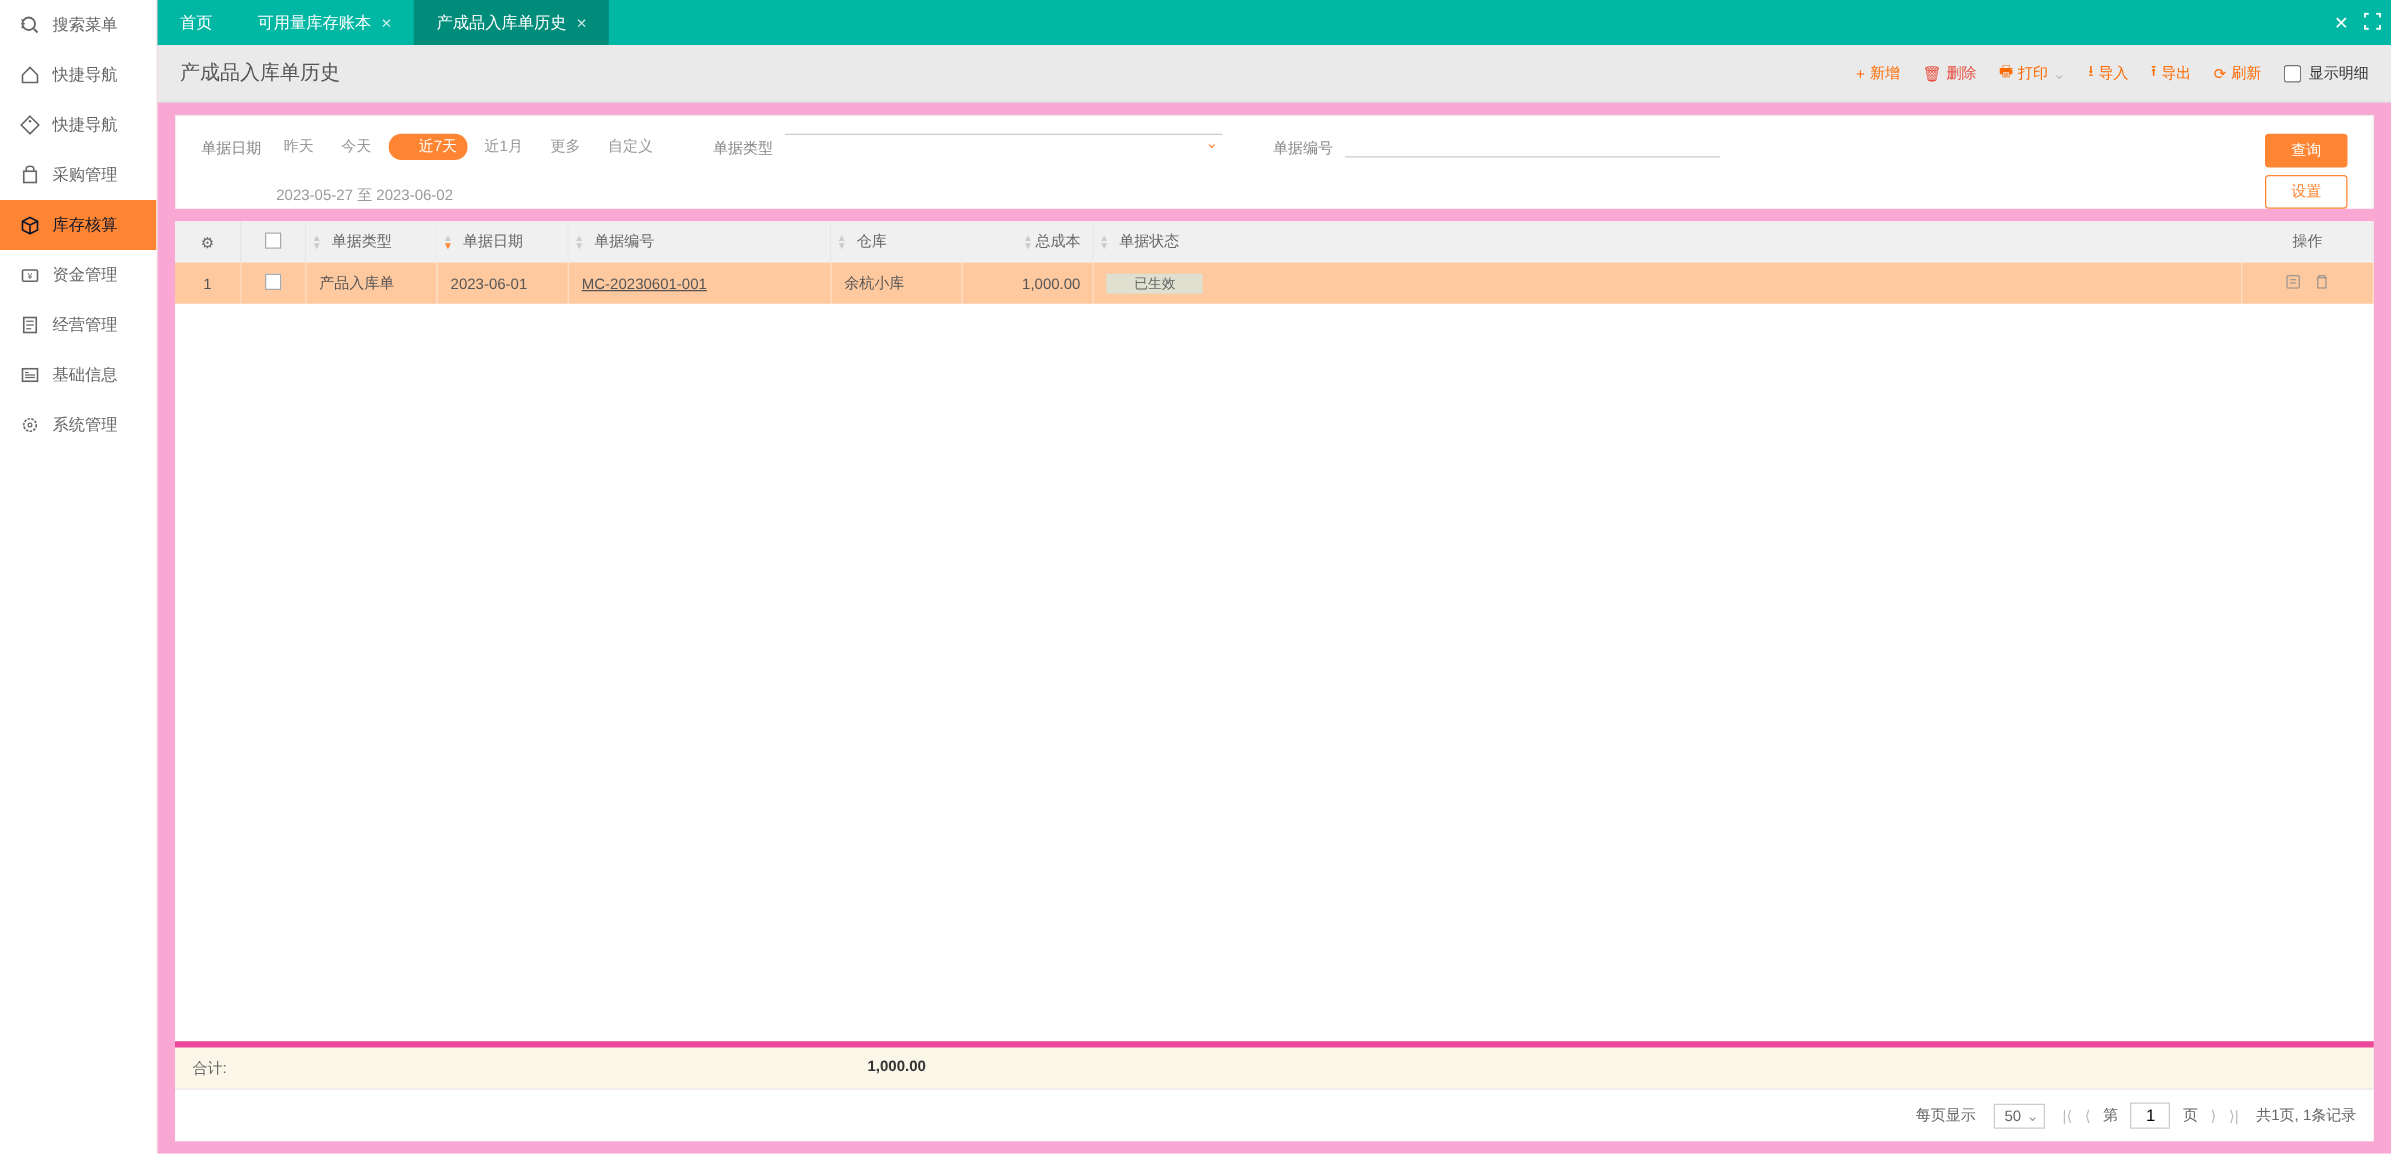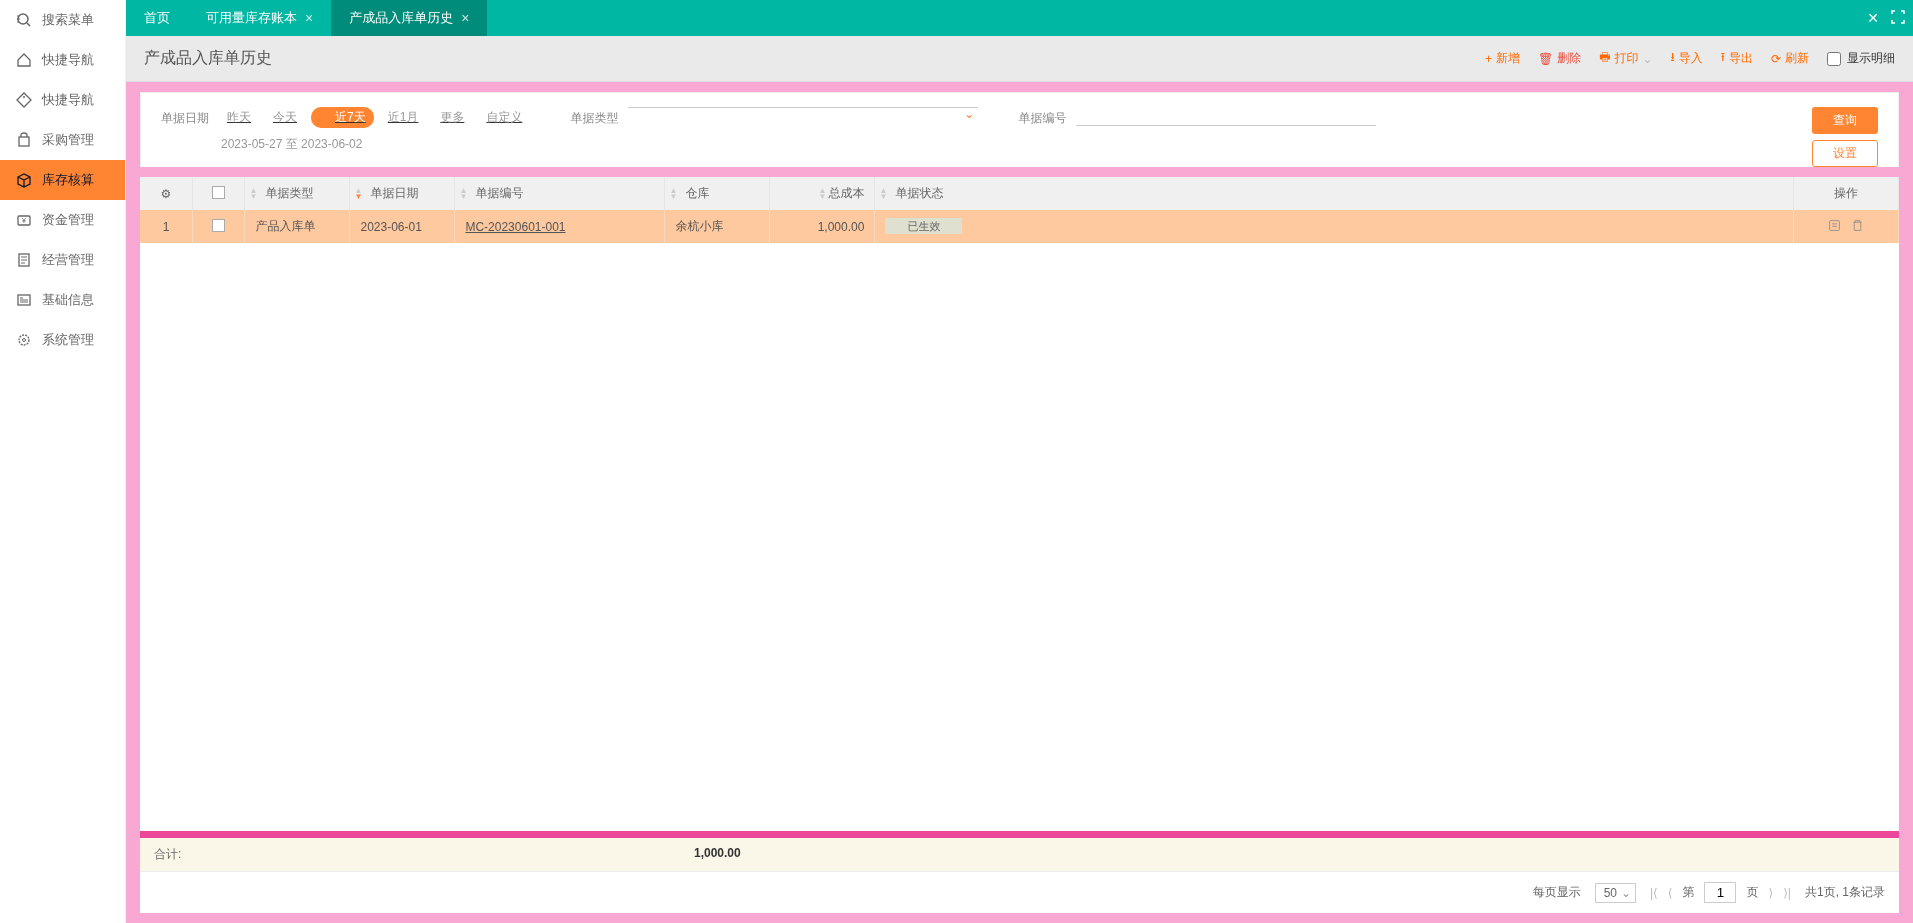--- a/index.html
+++ b/index.html
@@ -33,24 +33,24 @@
     .header-action.red { color: #e74c3c; }
     .chk { display: flex; align-items: center; gap: 6px; }
     .chk input { width: 14px; height: 14px; }
     
     
     .filter-bar { background: #fff; margin: 10px 14px 0 14px; padding: 14px 20px 0 20px; border: 1px solid #eee; border-bottom: none; }
     .filter-row { display: flex; align-items: flex-start; gap: 40px; flex-wrap: wrap; }
     .filter-group { display: flex; align-items: flex-start; gap: 10px; }
     .filter-label { color: #888; font-size: 12px; padding-top: 3px; }
     .date-shortcuts { display: flex; flex-direction: column; }
-    .shortcuts-row { display: flex; gap: 6px; align-items: flex-start; text-decoration: underline; }
+    .shortcuts-row { display: flex; gap: 6px; align-items: flex-start; }
     .shortcut { padding: 2px 8px; color: #999; cursor: pointer; font-size: 12px; border-radius: 10px; }
     .shortcut.active { background: #ff8533; color: #fff; padding-left: 24px; }
-    .date-range { color: #999; font-size: 12px; margin-top: 8px; margin-left: 2px; }
+    .date-range { color: #999; font-size: 12px; margin-top: 20px; margin-left: 2px; }
     .filter-input { border: none; border-bottom: 1px solid #ccc; width: 300px; font-size: 12px; padding: 2px 0; outline: none; }
     .filter-select { position: relative; width: 350px; border-bottom: 1px solid #ccc; }
     .filter-select-arrow { position: absolute; right: 4px; top: 0; color: #ff8533; font-size: 12px; }
     .filter-buttons { display: flex; flex-direction: column; gap: 6px; margin-left: auto; }
     .btn-primary { background: #ff8533; color: #fff; border: none; padding: 5px 20px; border-radius: 3px; cursor: pointer; font-size: 12px; }
     .btn-outline { background: #fff; color: #ff8533; border: 1px solid #ff8533; padding: 4px 20px; border-radius: 3px; cursor: pointer; font-size: 12px; }
     
     .expand-bar { background: #f5f5f5; text-align: center; padding: 5px 0; color: #999; font-size: 12px; cursor: pointer; margin: 8px 14px 0 14px; border: 1px solid #eee; border-top: none; }
     
     
@@ -64,21 +64,21 @@
     th.right { text-align: right; }
     tbody tr { background: #ffc9a0; }
     td { padding: 8px 10px; font-size: 12px; color: #555; border-right: 1px solid rgba(255,255,255,0.3); }
     td.center { text-align: center; }
     td.right { text-align: right; }
     .doc-link { text-decoration: underline; color: #555; }
     .status-tag { background: #e0e0d0; padding: 2px 22px; color: #666; font-size: 11px; text-align: center; }
     .row-action-icon { color: #888; margin: 0 3px; cursor: pointer; }
     
     
-    .totals-row { margin: 0 14px; background: #faf6e8; padding: 8px 14px; display: flex; border-top: 7px solid #ec4899; }
+    .totals-row { margin: 0 14px; background: #faf6e8; padding: 8px 14px; display: flex; border-top: 5px solid #ec4899; }
     .total-label { width: 50px; color: #666; }
     .total-val { margin-left: 490px; font-weight: bold; color: #333; }
     
     .pagination { margin: 0 14px 10px 14px; background: #fff; padding: 10px 14px; display: flex; justify-content: flex-end; align-items: center; gap: 14px; color: #666; font-size: 12px; border-top: 1px solid #eee; }
     .page-size-select { border: 1px solid #ccc; padding: 2px 18px 2px 8px; position: relative; }
     .page-nav { display: flex; align-items: center; gap: 10px; }
     .page-btn { color: #bbb; cursor: pointer; font-size: 12px; }
     .page-input { width: 32px; border: 1px solid #ccc; text-align: center; padding: 2px; }
     
     .chkbox { width: 13px; height: 13px; border: 1px solid #aaa; background: #fff; display: inline-block; }

